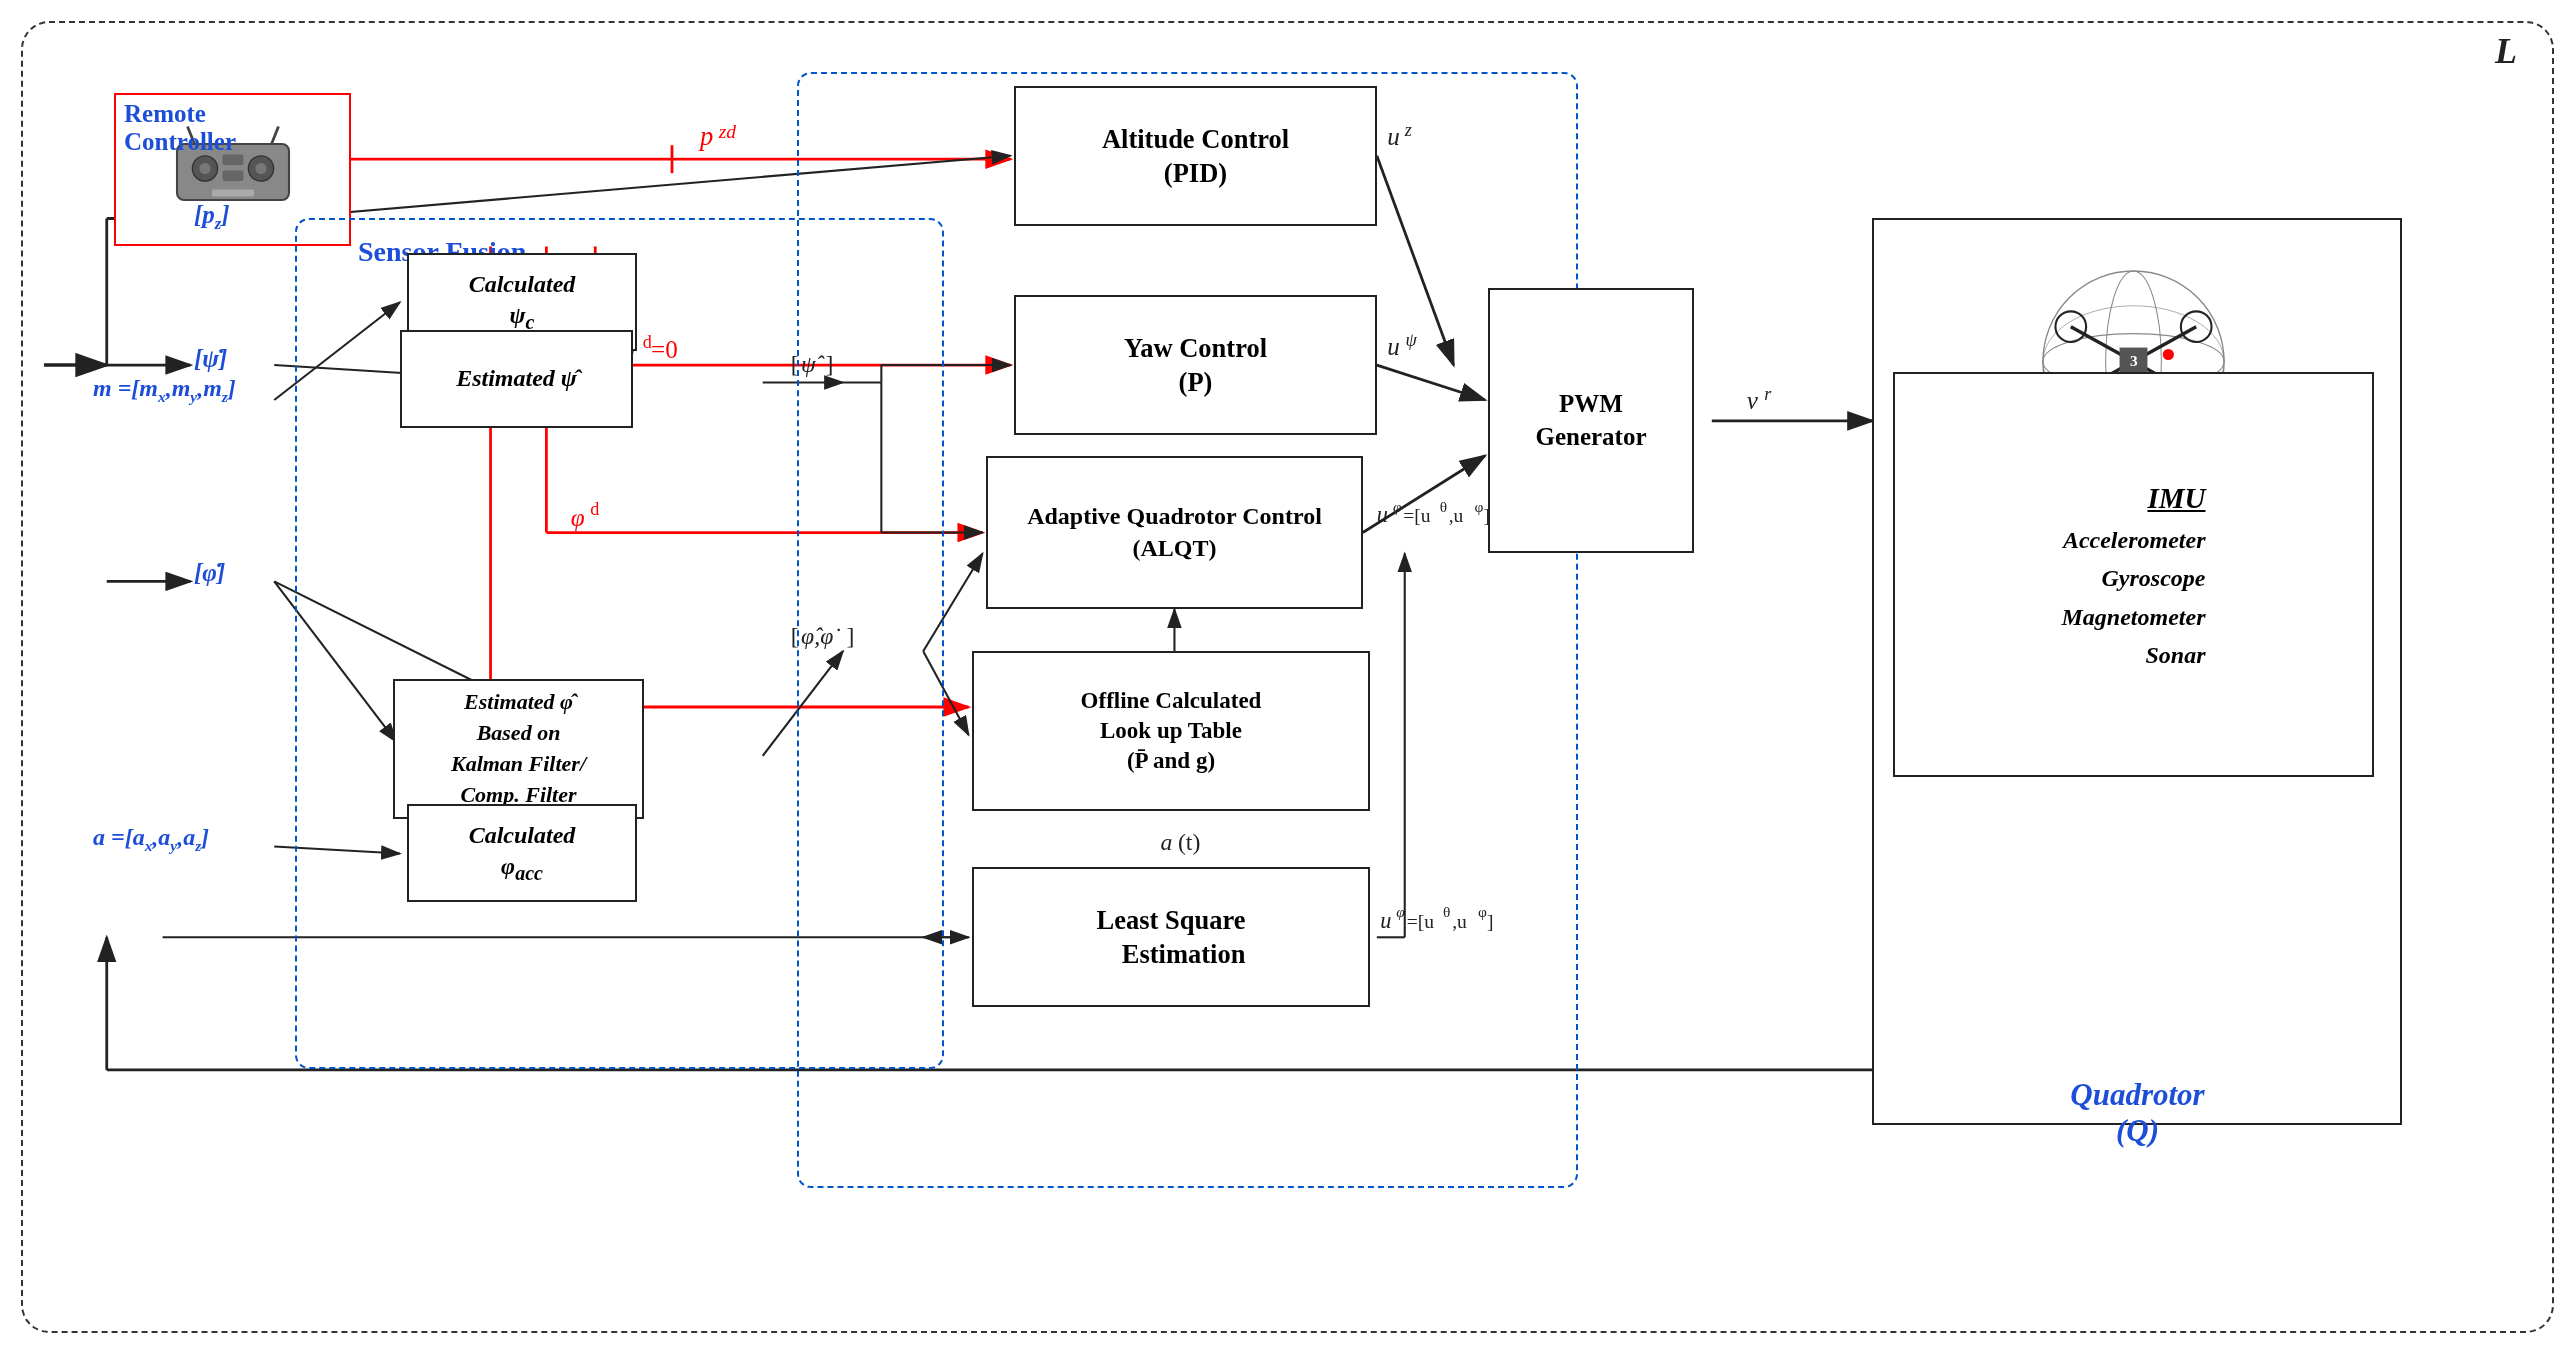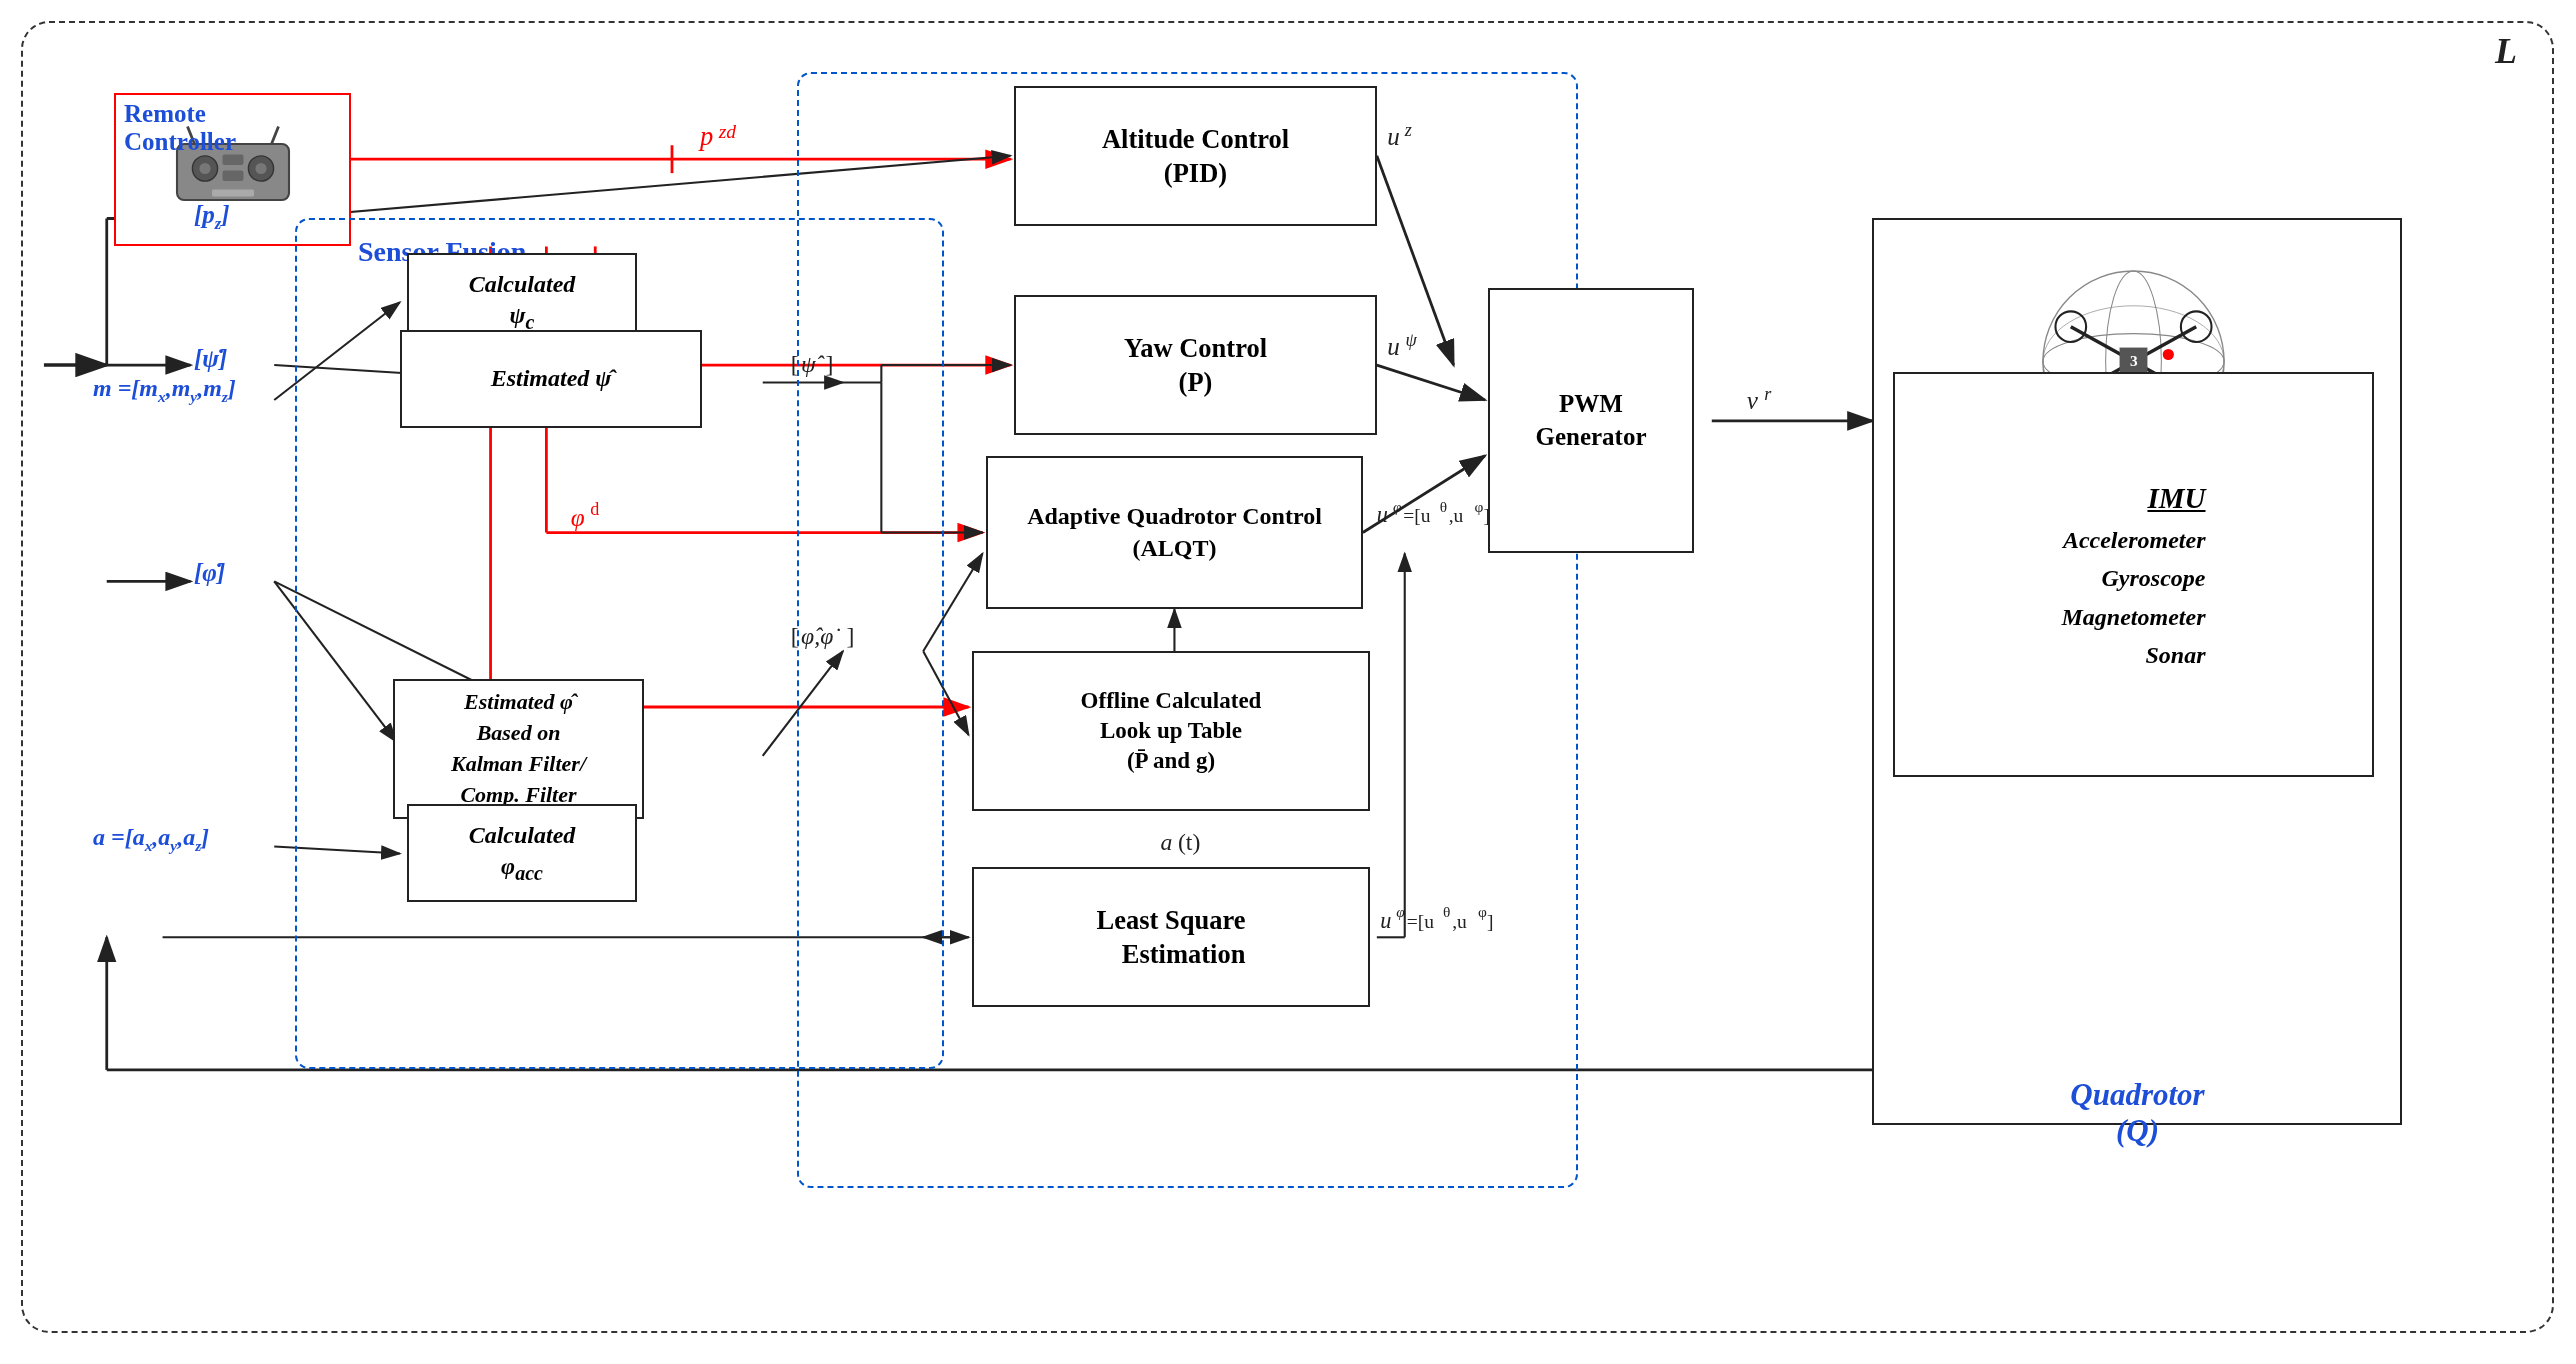--- a/index.html
+++ b/index.html
@@ -145,21 +145,21 @@
       top: 49px;
       left: 774px;
       width: 781px;
       height: 1116px;
     }
 
     
     .est-psi-box {
       top: 307px;
       left: 377px;
-      width: 302px;
+      width: 233px;
       height: 98px;
       font-style: italic;
     }
 
     
     .calc-psi-box {
       top: 230px;
       left: 384px;
       width: 230px;
       height: 98px;

